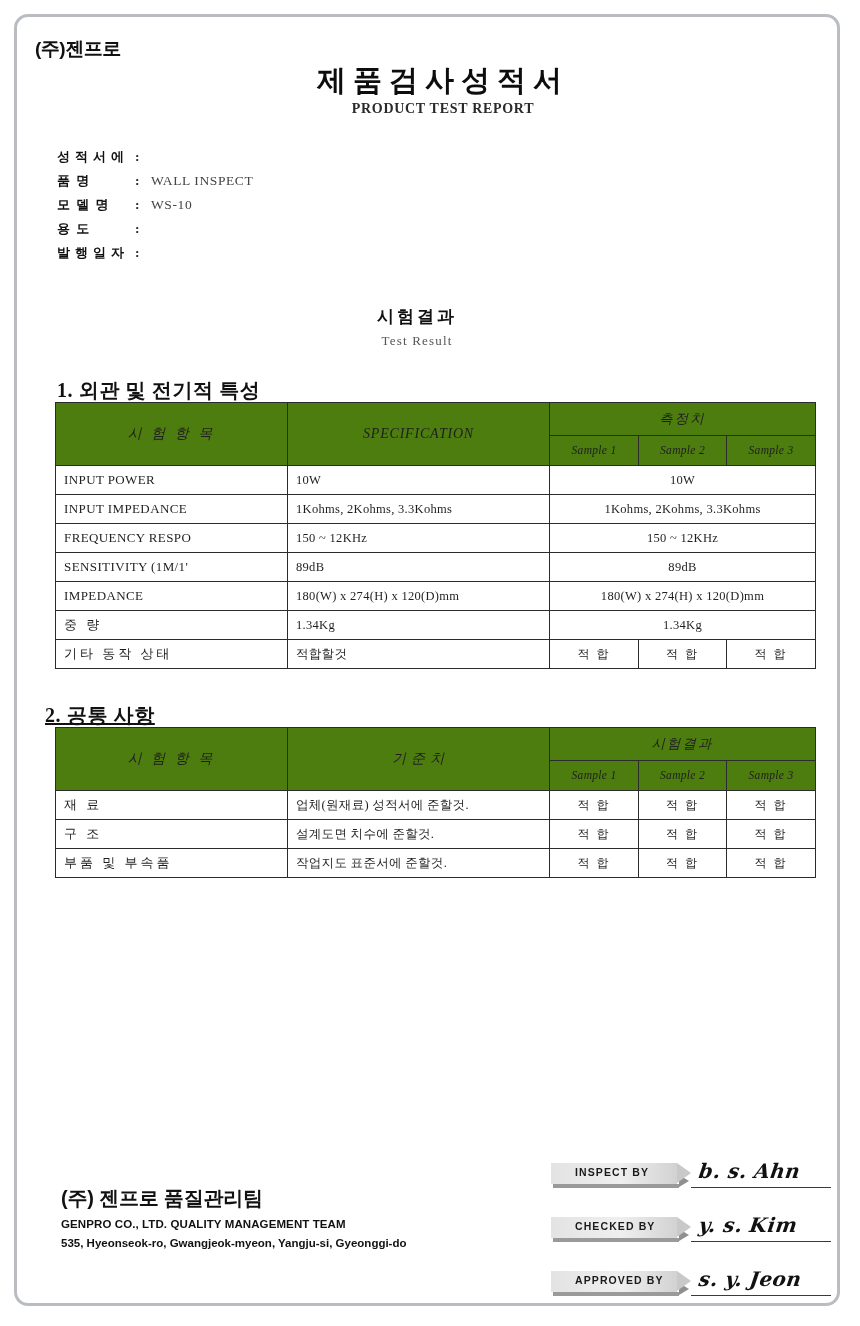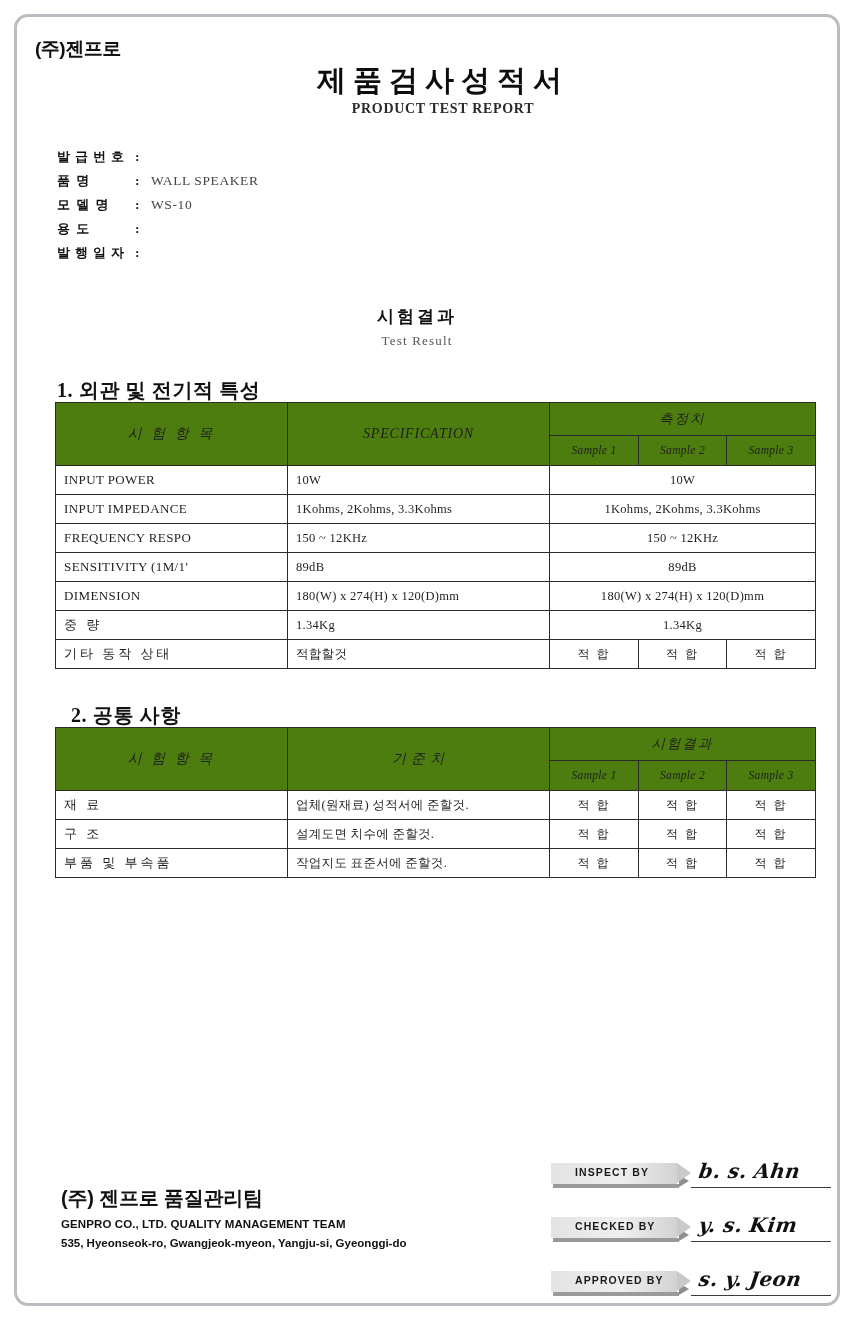--- a/index.html
+++ b/index.html
@@ -121,21 +121,21 @@
   
   .section-title {
     position: absolute;
     font-family: "Liberation Serif", serif;
     font-size: 20px;
     font-weight: bold;
     color: #111;
     letter-spacing: 0.6px;
   }
   #sec1-title { left: 40px; top: 360px; }
-  #sec2-title { left: 54px; top: 685px; }
+  #sec2-title { left: 28px; top: 685px; text-decoration: underline; }
 
   table.rep {
     position: absolute;
     border-collapse: collapse;
     width: 760px;
     table-layout: fixed;
     font-size: 12.5px;
   }
   #table1 { left: 38px; top: 385px; }
   #table2 { left: 38px; top: 710px; }
@@ -269,28 +269,28 @@
       <div class="logo-kr">(주)젠프로</div>
     </div>
 
     <div class="doc-title-block">
       <div class="doc-title-kr">제품검사성적서</div>
       <div class="doc-title-en">PRODUCT TEST REPORT</div>
     </div>
 
     <div class="meta">
       <div class="meta-row">
-        <span class="meta-label">발급번호</span>
+        <span class="meta-label">성적서에</span>
         <span class="meta-colon">:</span>
         <span class="meta-value"></span>
       </div>
       <div class="meta-row">
         <span class="meta-label wide">품    명</span>
         <span class="meta-colon">:</span>
-        <span class="meta-value">WALL SPEAKER</span>
+        <span class="meta-value">WALL INSPECT</span>
       </div>
       <div class="meta-row">
         <span class="meta-label wide">모 델 명</span>
         <span class="meta-colon">:</span>
         <span class="meta-value">WS-10</span>
       </div>
       <div class="meta-row">
         <span class="meta-label wide">용    도</span>
         <span class="meta-colon">:</span>
         <span class="meta-value"></span>
@@ -344,21 +344,21 @@
           <td class="cell-item">FREQUENCY RESPO</td>
           <td class="cell-spec">150 ~ 12KHz</td>
           <td class="cell-meas" colspan="3">150 ~ 12KHz</td>
         </tr>
         <tr class="body-row">
           <td class="cell-item">SENSITIVITY (1M/1'</td>
           <td class="cell-spec">89dB</td>
           <td class="cell-meas" colspan="3">89dB</td>
         </tr>
         <tr class="body-row">
-          <td class="cell-item">DIMENSION</td>
+          <td class="cell-item">IMPEDANCE</td>
           <td class="cell-spec">180(W) x 274(H) x 120(D)mm</td>
           <td class="cell-meas" colspan="3">180(W) x 274(H) x 120(D)mm</td>
         </tr>
         <tr class="body-row">
           <td class="cell-item kr">중     량</td>
           <td class="cell-spec">1.34Kg</td>
           <td class="cell-meas" colspan="3">1.34Kg</td>
         </tr>
         <tr class="body-row">
           <td class="cell-item kr">기타 동작 상태</td>

